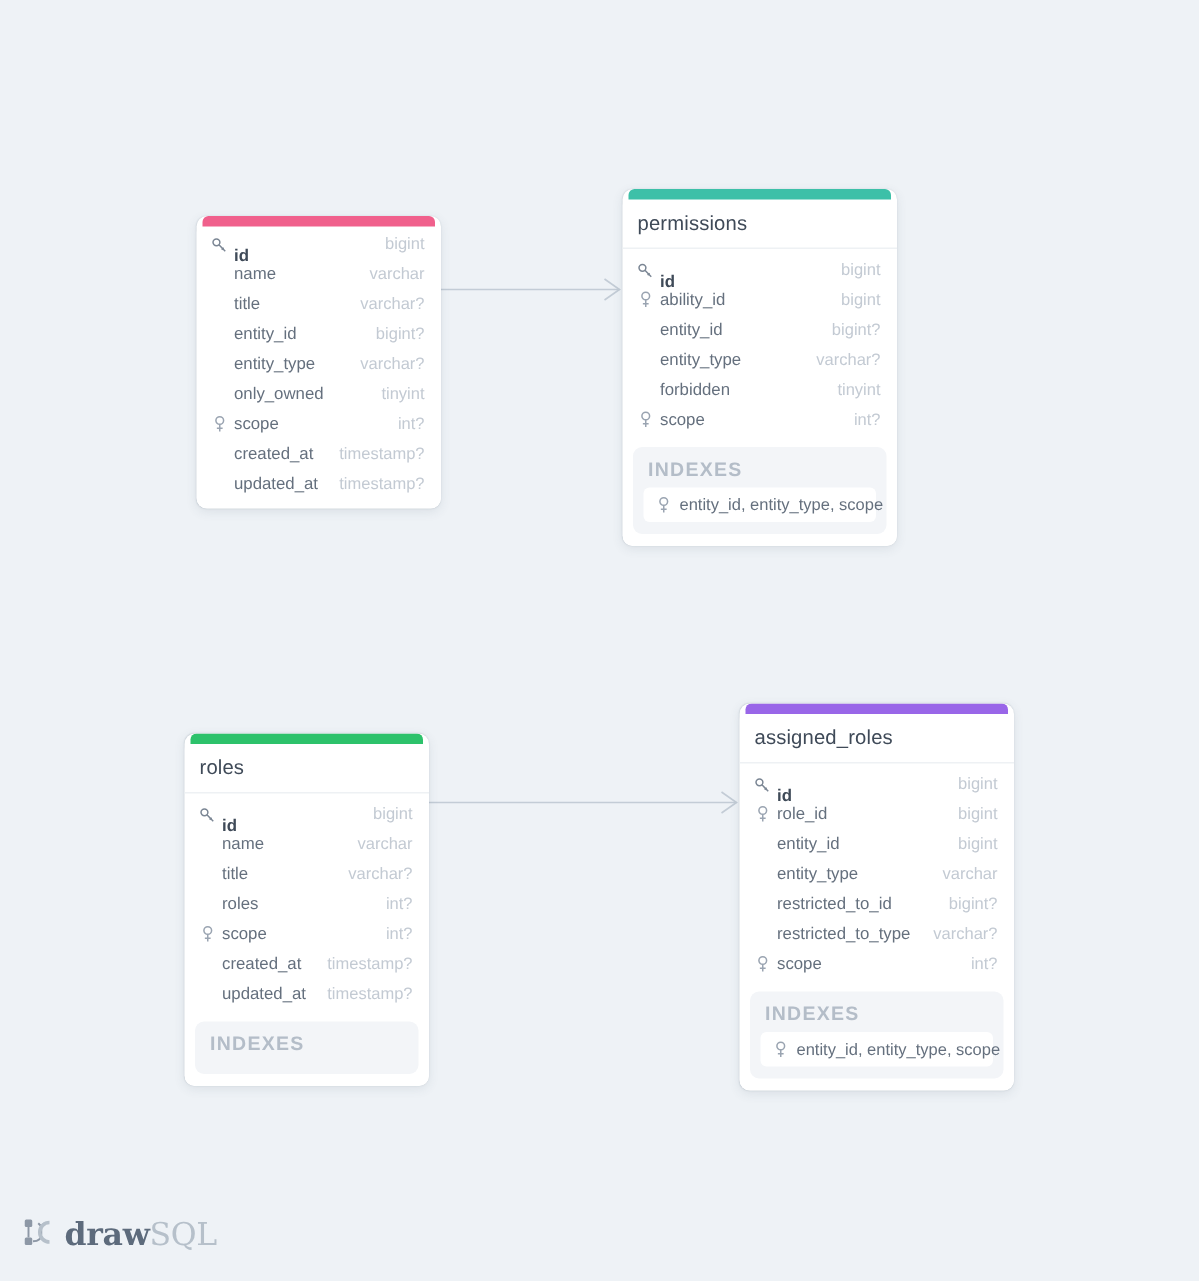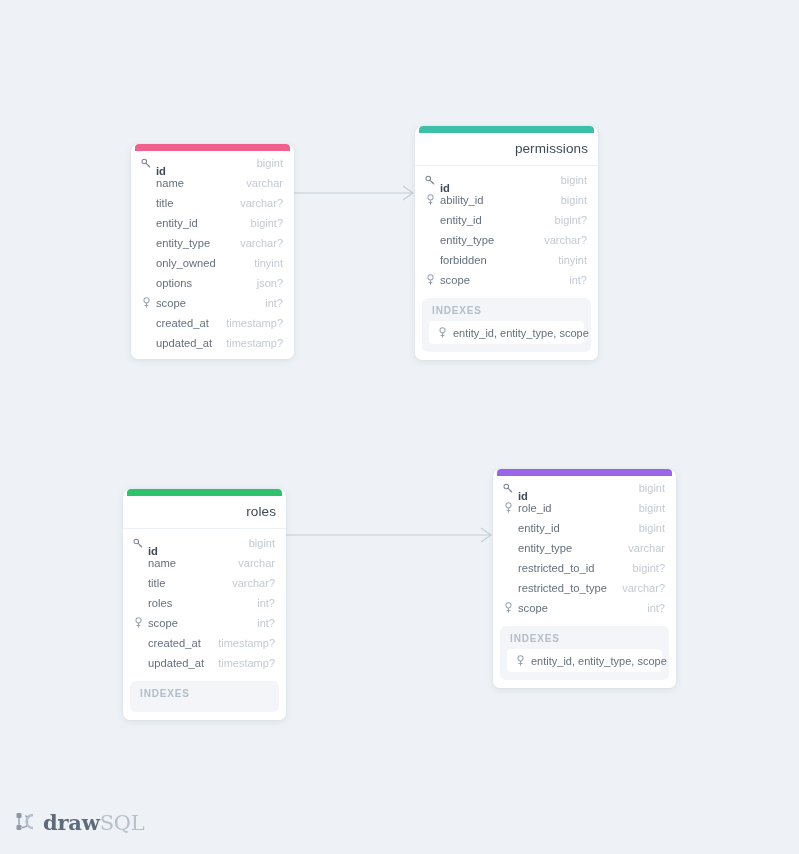--- a/index.html
+++ b/index.html
@@ -48,21 +48,21 @@
     height: 7px;
     border-radius: 4px 4px 0 0;
   }
   .card-inner {
     margin-top: 5px;
     background: #ffffff;
     border-radius: 6px;
     overflow: hidden;
   }
   .card-title {
-    text-align: right;
+    text-align: left;
     font-size: 13.5px;
     color: #3f4a58;
     padding: 10px 10px 9px 10px;
     border-bottom: 1px solid #eef1f4;
     letter-spacing: 0.1px;
   }
 
   
   .col-row {
     display: flex;
@@ -101,21 +101,21 @@
   .cols-wrap { padding: 4px 0 6px 0; }
 
   
   .indexes {
     margin: 2px 7px 8px 7px;
     background: #f3f5f8;
     border-radius: 6px;
     padding: 7px 7px 8px 7px;
   }
   .indexes-title {
-    font-size: 10px;
+    font-size: 13px;
     letter-spacing: 0.85px;
     color: #b4bdc8;
     font-weight: bold;
     padding: 0 3px 5px 3px;
   }
   .index-chip {
     background: #ffffff;
     border-radius: 4px;
     padding: 5px 7px;
     display: flex;
@@ -195,25 +195,20 @@
               <span class="col-icon"></span>
               <span class="col-name">entity_type</span>
               <span class="col-type">varchar?</span>
             </div>
             <div class="col-row">
               <span class="col-icon"></span>
               <span class="col-name">only_owned</span>
               <span class="col-type">tinyint</span>
             </div>
             <div class="col-row">
-              <span class="col-icon"></span>
-              <span class="col-name">options</span>
-              <span class="col-type">json?</span>
-            </div>
-            <div class="col-row">
               <span class="col-icon">
                 <svg width="11" height="12" viewBox="0 0 12 13">
                   <circle cx="6" cy="3.6" r="2.8" fill="none" stroke="#9aa4b1" stroke-width="1.1"></circle>
                   <line x1="6" y1="6.4" x2="6" y2="11.6" stroke="#9aa4b1" stroke-width="1.1"></line>
                   <line x1="3.9" y1="9.3" x2="8.1" y2="9.3" stroke="#9aa4b1" stroke-width="1.1"></line>
                 </svg>
               </span>
               <span class="col-name">scope</span>
               <span class="col-type">int?</span>
             </div>
@@ -353,20 +348,21 @@
             </div>
           </div>
           <div class="indexes">
             <div class="indexes-title">INDEXES</div>
           </div>
         </div>
       </div>
       <div class="table-card" style="left: 493px; top: 469px; width: 183px;">
         <div class="accent-bar" style="background: rgb(153, 102, 232);"></div>
         <div class="card-inner">
+          <div class="card-title">assigned_roles</div>
           <div class="cols-wrap">
             <div class="col-row">
               <span class="col-icon">
                 <svg width="11" height="11" viewBox="0 0 12 12">
                   <circle cx="3.6" cy="3.9" r="2.5" fill="none" stroke="#7b8694" stroke-width="1.1"></circle>
                   <line x1="5.4" y1="5.7" x2="10" y2="10.3" stroke="#7b8694" stroke-width="1.1"></line>
                   <line x1="7.4" y1="9.2" x2="8.8" y2="7.8" stroke="#7b8694" stroke-width="1.1"></line>
                 </svg>
               </span>
               <span class="col-name pk">id</span>

